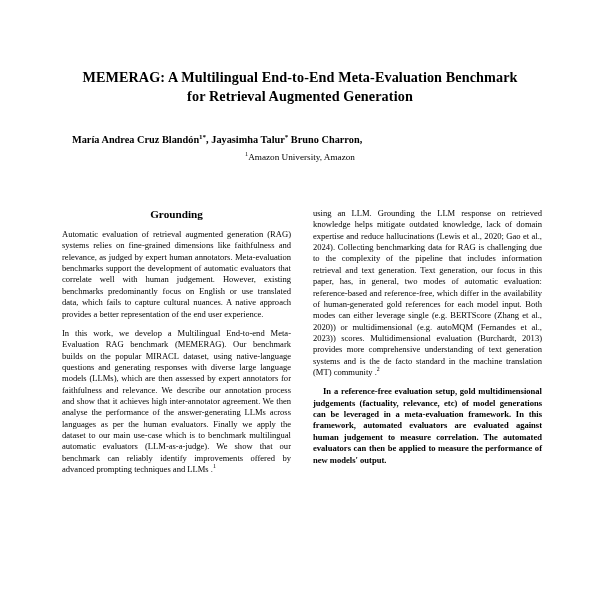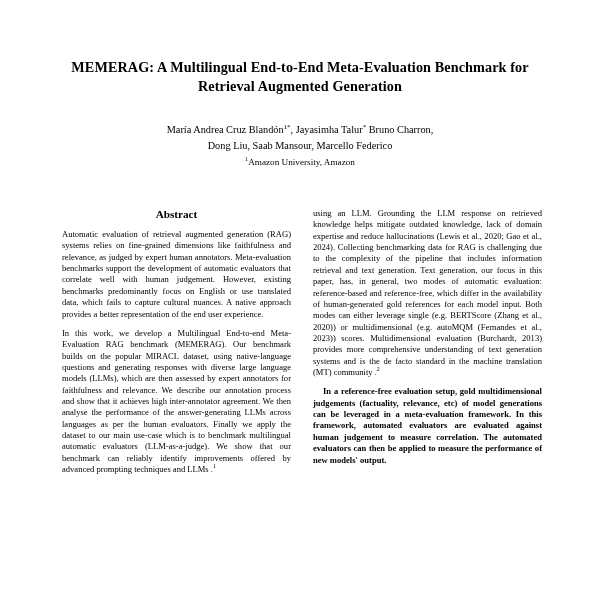--- a/index.html
+++ b/index.html
@@ -11,39 +11,39 @@
     width: 600px;
     height: 600px;
     font-family: "Liberation Serif", serif;
     color: #000000;
     overflow: hidden;
   }
   .page {
     position: relative;
     width: 600px;
     height: 600px;
-    padding: 0;
+    padding: 10px;
     box-sizing: border-box;
   }
   .title-block {
     padding: 58px 62px 0 62px;
     text-align: center;
   }
   .paper-title {
     font-size: 14.2px;
     font-weight: bold;
     line-height: 1.35;
     margin: 0;
     letter-spacing: 0.1px;
   }
   .authors {
     margin-top: 26px;
-    text-align: center;
+    text-align: left;
     font-size: 10.3px;
-    font-weight: normal;
+    font-weight: bold;
     line-height: 1.5;
   }
   .authors .line {
     display: block;
   }
   .affiliation {
     margin-top: 3px;
     text-align: center;
     font-size: 9.2px;
     font-weight: normal;
@@ -89,30 +89,29 @@
 </head>
 <body>
 
 <div class="page">
 
   <div class="title-block">
     <h1 class="paper-title">MEMERAG: A Multilingual End-to-End Meta-Evaluation Benchmark for Retrieval Augmented Generation</h1>
 
     <div class="authors">
       <span class="line"><span>María Andrea Cruz Blandón</span><sup>1*</sup><span>, Jayasimha Talur</span><sup>*</sup><span> Bruno Charron,</span></span>
-      <span class="line">Dong Liu, Saab Mansour, Marcello Federico</span>
     </div>
 
     <div class="affiliation"><sup>1</sup><span>Amazon University, Amazon</span></div>
   </div>
 
   <div class="columns">
 
     <div class="col">
-      <div class="abstract-head">Abstract</div>
+      <div class="abstract-head">Grounding</div>
       <p class="body">Automatic evaluation of retrieval augmented generation (RAG) systems relies on fine-grained dimensions like faithfulness and relevance, as judged by expert human annotators. Meta-evaluation benchmarks support the development of automatic evaluators that correlate well with human judgement. However, existing benchmarks predominantly focus on English or use translated data, which fails to capture cultural nuances. A native approach provides a better representation of the end user experience.</p>
       <p class="body"><span>In this work, we develop a Multilingual End-to-end Meta-Evaluation RAG benchmark (MEMERAG). Our benchmark builds on the popular MIRACL dataset, using native-language questions and generating responses with diverse large language models (LLMs), which are then assessed by expert annotators for faithfulness and relevance. We describe our annotation process and show that it achieves high inter-annotator agreement. We then analyse the performance of the answer-generating LLMs across languages as per the human evaluators. Finally we apply the dataset to our main use-case which is to benchmark multilingual automatic evaluators (LLM-as-a-judge). We show that our benchmark can reliably identify improvements offered by advanced prompting techniques and LLMs .</span><sup>1</sup></p>
     </div>
 
     <div class="col">
       <p class="body"><span>using an LLM. Grounding the LLM response on retrieved knowledge helps mitigate outdated knowledge, lack of domain expertise and reduce hallucinations (Lewis et al., 2020; Gao et al., 2024). Collecting benchmarking data for RAG is challenging due to the complexity of the pipeline that includes information retrieval and text generation. Text generation, our focus in this paper, has, in general, two modes of automatic evaluation: reference-based and reference-free, which differ in the availability of human-generated gold references for each model input. Both modes can either leverage single (e.g. BERTScore (Zhang et al., 2020)) or multidimensional (e.g. autoMQM (Fernandes et al., 2023)) scores. Multidimensional evaluation (Burchardt, 2013) provides more comprehensive understanding of text generation systems and is the de facto standard in the machine translation (MT) community .</span><sup>2</sup></p>
       <p class="body indent">In a reference-free evaluation setup, gold multidimensional judgements (factuality, relevance, etc) of model generations can be leveraged in a meta-evaluation framework. In this framework, automated evaluators are evaluated against human judgement to measure correlation. The automated evaluators can then be applied to measure the performance of new models' output.</p>
     </div>
 
   </div>

